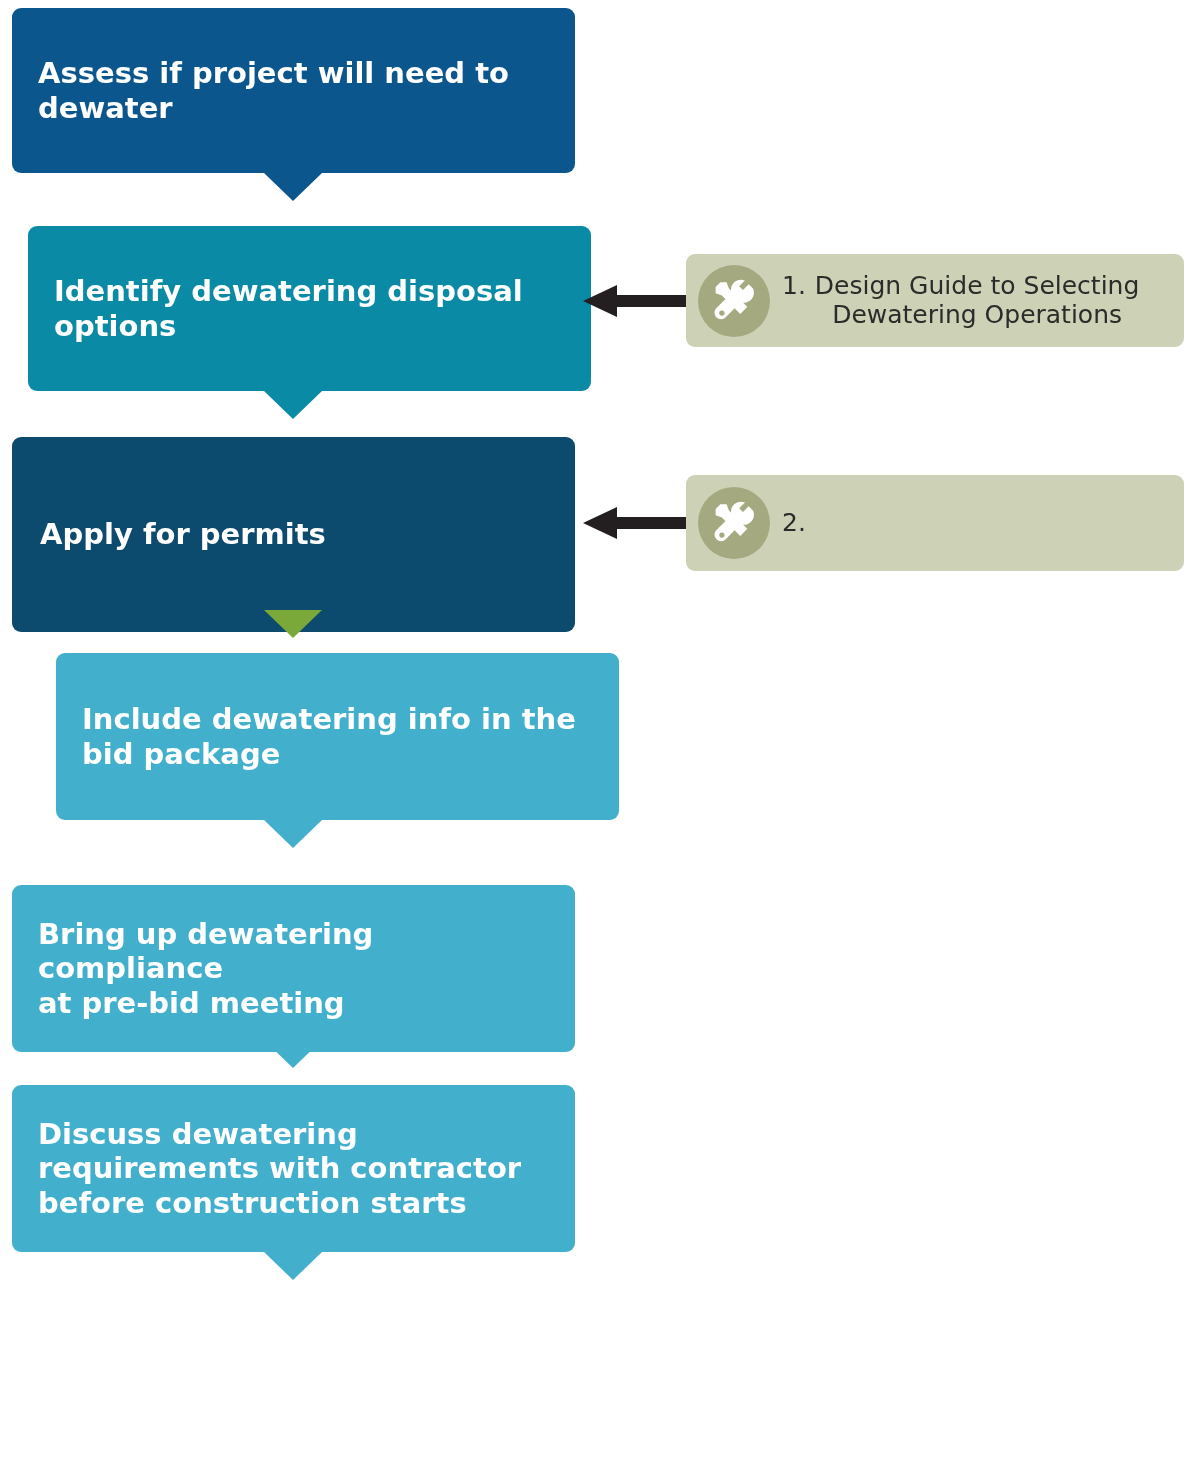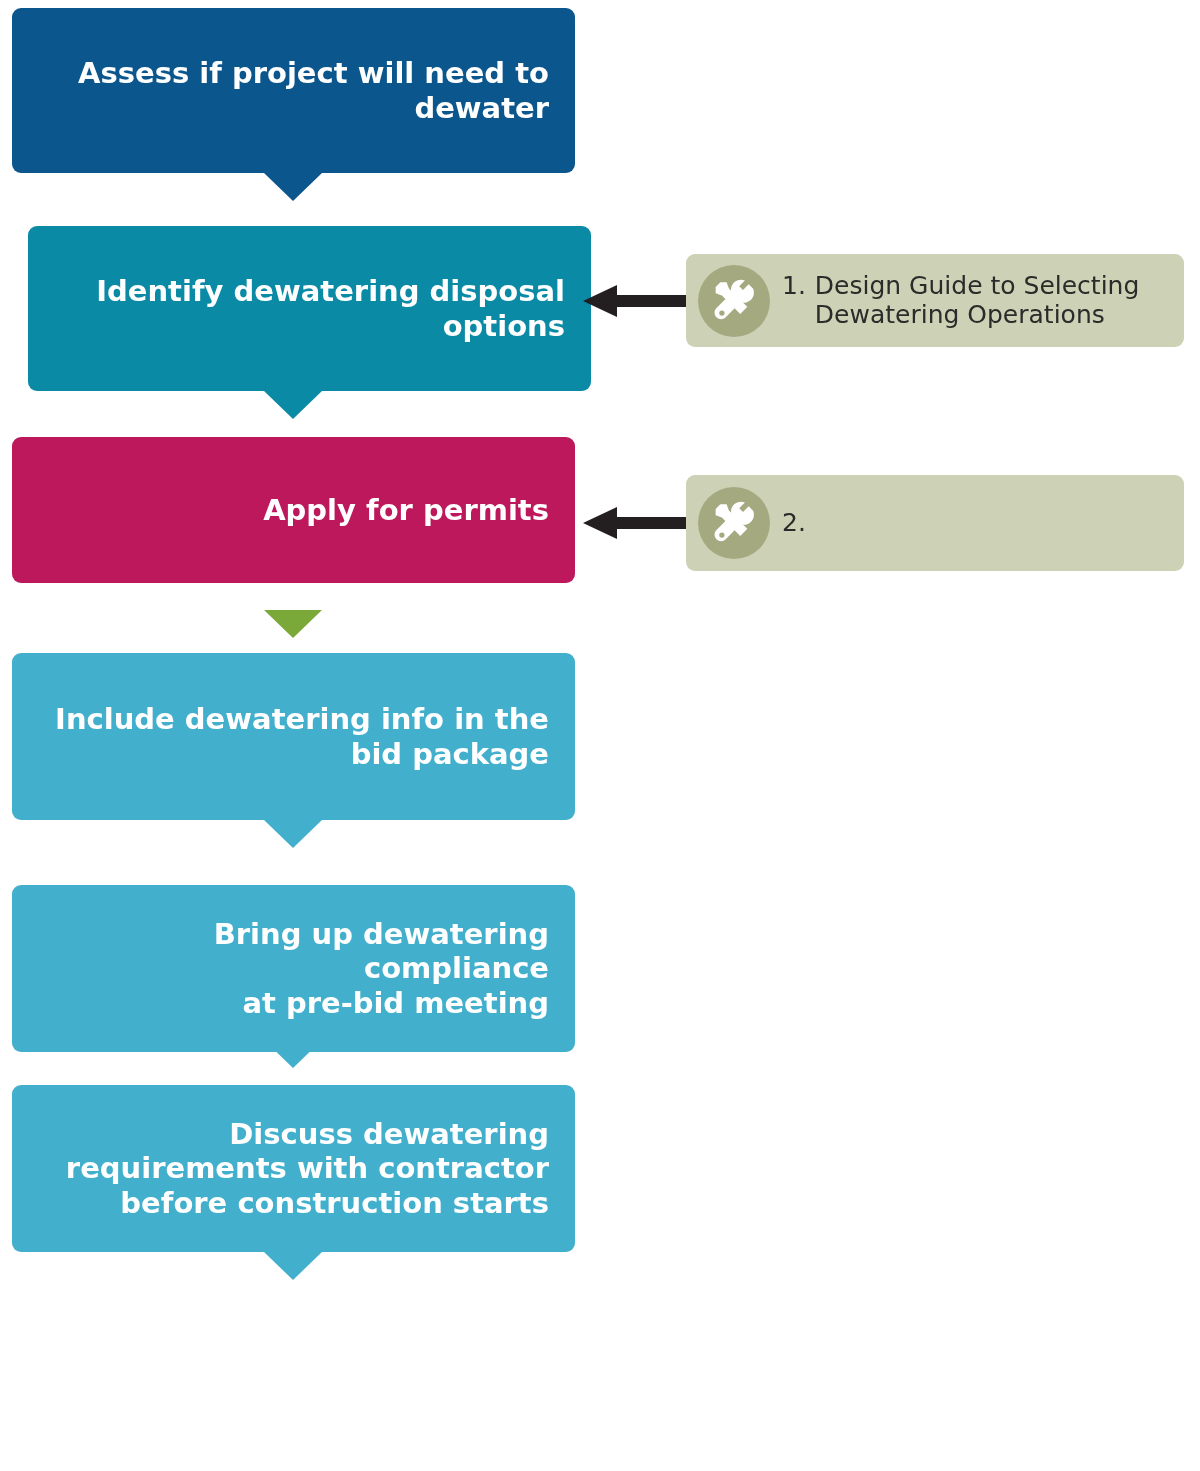--- a/index.html
+++ b/index.html
@@ -25,21 +25,21 @@
   
   .flow-node {
     position: absolute;
     left: 12px;
     width: 563px;
     box-sizing: border-box;
     border-radius: 9px;
     display: flex;
     align-items: center;
     justify-content: center;
-    text-align: right;
+    text-align: left;
     color: #ffffff;
     font-weight: bold;
     line-height: 1.18;
     padding: 10px 26px;
   }
   .flow-node .node-label {
     display: block;
     width: 100%;
     white-space: pre-line;
   }
@@ -85,20 +85,21 @@
     font-size: 25px;
     line-height: 1.14;
     font-family: "DejaVu Sans", "Liberation Sans", sans-serif;
   }
   .callout-num {
     flex: 0 0 auto;
     margin-right: 9px;
   }
   .callout-body {
     white-space: pre-line;
+    text-align: center;
   }
 
   
   .side-arrow {
     position: absolute;
     height: 34px;
     width: 104px;
   }
   .side-arrow svg { display: block; }
 </style>
@@ -112,26 +113,26 @@
 dewater</span>
   </div>
   <div class="node-arrow" style="top:173px; border-top:28px solid #0b568d;"></div>
 
   <div class="flow-node" id="node-1" style="top:226px; height:165px; background:#0b8aa5; font-size:29px;margin-left:16px;">
     <span class="node-label">Identify dewatering disposal
 options</span>
   </div>
   <div class="node-arrow" style="top:391px; border-top:28px solid #0b8aa5;"></div>
 
-  <div class="flow-node" id="node-2" style="top:437px; height:146px; background:#be185d; font-size:29px;padding-left:28px;">
+  <div class="flow-node" id="node-2" style="top:437px; height:195px; background:#0c4a6e; font-size:29px;padding-left:28px;">
     <span class="node-label">Apply for permits</span>
   </div>
   <div class="node-arrow" style="top:610px; border-top:28px solid #7aa839;"></div>
 
-  <div class="flow-node" id="node-3" style="top:653px; height:167px; background:#42b0cd; font-size:29px;">
+  <div class="flow-node" id="node-3" style="top:653px; height:167px; background:#42b0cd; font-size:29px;margin-left:44px;">
     <span class="node-label">Include dewatering info in the
 bid package</span>
   </div>
   <div class="node-arrow" style="top:820px; border-top:28px solid #42b0cd;"></div>
 
   <div class="flow-node" id="node-4" style="top:873px; height:167px; background:#42b0cd; font-size:29px;margin-top:12px;">
     <span class="node-label">Bring up dewatering compliance
 at pre-bid meeting</span>
   </div>
   <div class="node-arrow" style="top:1040px; border-top:28px solid #42b0cd;"></div>

